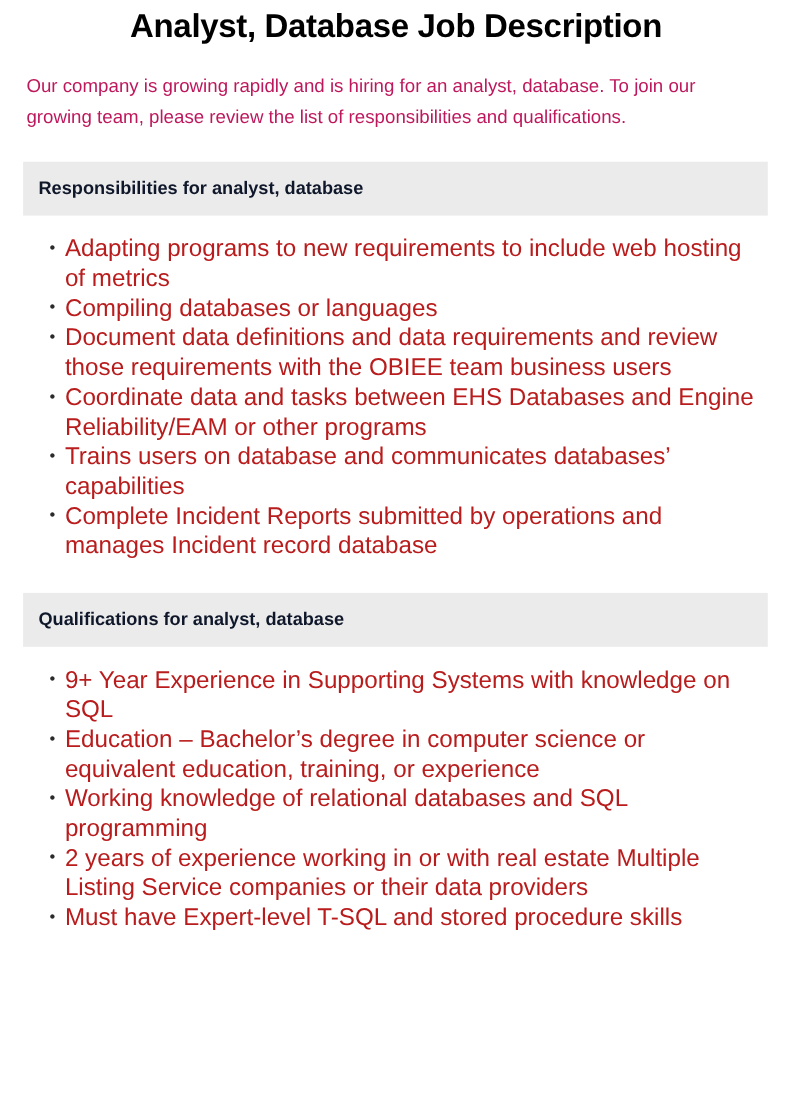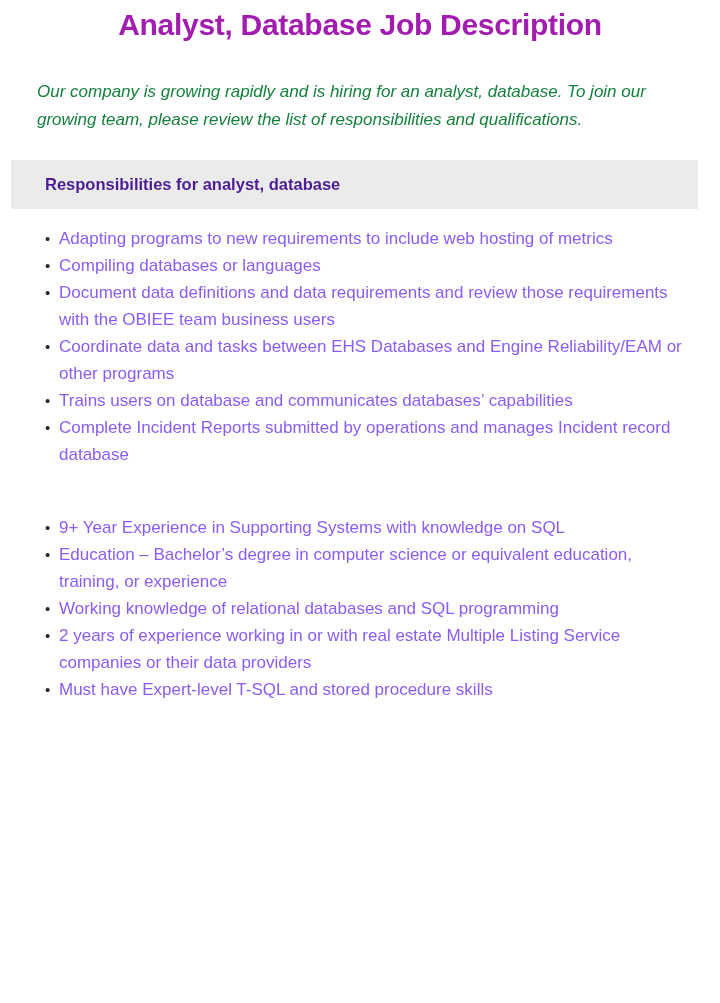--- a/index.html
+++ b/index.html
@@ -18,62 +18,61 @@
   .page {
     width: 720px;
     box-sizing: border-box;
     padding: 0;
   }
 
   .doc-title {
     font-size: 30px;
     font-weight: bold;
     text-align: center;
-    color: #a21caf;
+    color: #000000;
     letter-spacing: -0.3px;
     margin: 0;
     padding: 6px 20px 0 20px;
     line-height: 38px;
   }
 
   .intro {
-    margin: 16px;
+    margin: 3px;
     padding: 18px 30px 0 21px;
     font-size: 17px;
     line-height: 28px;
-    color: #15803d;
-    font-style: italic;
+    color: #be185d;
   }
 
   .section {
     margin-top: 26px;
   }
 
   .section-header {
-    margin: 0 22px 0 11px;
+    margin: 0 22px 0 21px;
     background: #ebebeb;
     font-size: 16.5px;
     font-weight: bold;
-    color: #4c1d95;
-    padding: 14px 0 14px 34px;
+    color: #0f172a;
+    padding: 14px 0 14px 14px;
     line-height: 21px;
     box-sizing: border-box;
   }
 
   .bullet-list {
     list-style: none;
     margin: 0;
     padding: 16px 30px 0 45px;
   }
 
   .bullet-list li {
     position: relative;
-    font-size: 17px;
+    font-size: 22px;
     line-height: 27px;
-    color: #8b5cf6;
+    color: #b91c1c;
     padding-left: 14px;
     margin-bottom: 0px;
   }
 
   .bullet-list li::before {
     content: "\2022";
     position: absolute;
     left: 0;
     top: 0;
     font-size: 15px;
@@ -104,20 +103,21 @@
       <li>Adapting programs to new requirements to include web hosting of metrics</li>
       <li>Compiling databases or languages</li>
       <li>Document data definitions and data requirements and review those requirements with the OBIEE team business users</li>
       <li>Coordinate data and tasks between EHS Databases and Engine Reliability/EAM or other programs</li>
       <li>Trains users on database and communicates databases’ capabilities</li>
       <li>Complete Incident Reports submitted by operations and manages Incident record database</li>
     </ul>
   </section>
 
   <section class="section qualifications">
+    <div class="section-header">Qualifications for analyst, database</div>
     <ul class="bullet-list">
       <li>9+ Year Experience in Supporting Systems with knowledge on SQL</li>
       <li>Education – Bachelor’s degree in computer science or equivalent education, training, or experience</li>
       <li>Working knowledge of relational databases and SQL programming</li>
       <li>2 years of experience working in or with real estate Multiple Listing Service companies or their data providers</li>
       <li>Must have Expert-level T-SQL and stored procedure skills</li>
     </ul>
   </section>
 
 </div>

